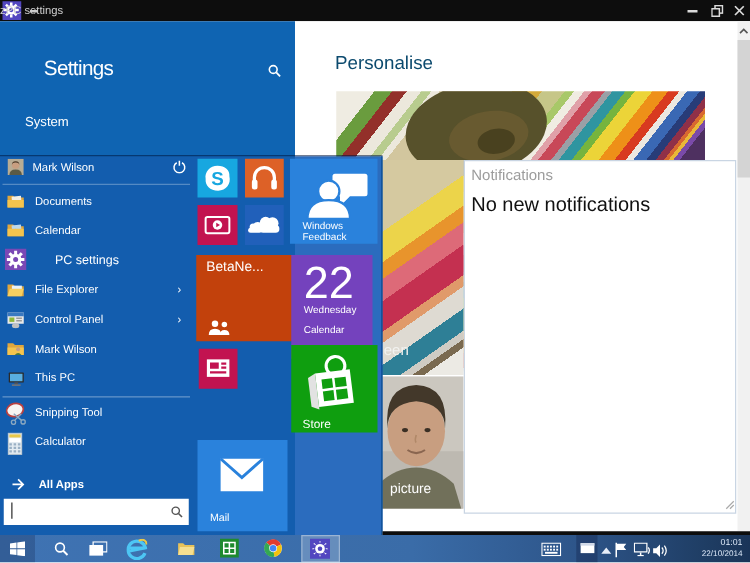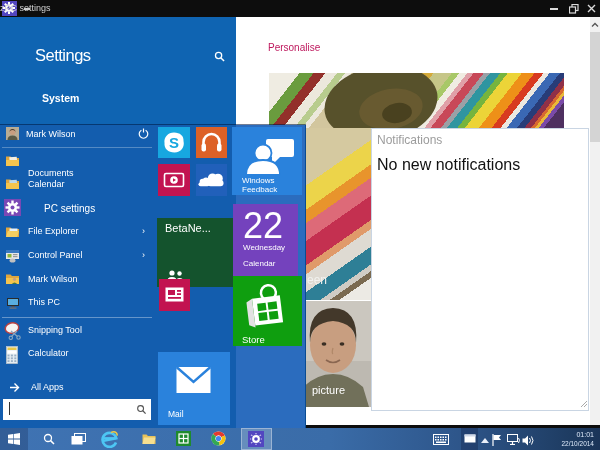--- a/index.html
+++ b/index.html
@@ -40,23 +40,23 @@
     <path d="M1 1 L8 8 M8 1 L1 8" stroke="#dadada" stroke-width="1.4"></path>
   </svg>
 
 <div class="a" style="left:0;top:17px;width:236px;height:408px;background:#0f64b2"></div>
 <div class="a" style="left:236px;top:17px;width:364px;height:408px;background:#ffffff"></div>
 <div class="a" style="left:35px;top:46px;color:#fff;font-size:16.5px;font-weight:400;letter-spacing:-0.5px">Settings</div>
 <svg class="a" style="left:214px;top:51px" width="11" height="11" viewBox="0 0 12 12">
     <circle cx="5" cy="5" r="3.4" fill="none" stroke="#fff" stroke-width="1.4"></circle>
     <line x1="7.6" y1="7.6" x2="11" y2="11" stroke="#fff" stroke-width="1.6"></line>
   </svg>
-<div class="a" style="left:42px;top:92px;color:#fff;font-size:10.5px;font-weight:bold">System</div>
-
-<div class="a" style="left:268px;top:42px;color:#be185d;font-size:10px">Personalise</div>
+<div class="a" style="left:20px;top:92px;color:#fff;font-size:10.5px;font-weight:normal">System</div>
+
+<div class="a" style="left:268px;top:42px;color:#0c4a6e;font-size:15px">Personalise</div>
 
 <div class="a" style="left:269px;top:73px;width:295px;height:224px;
   background:linear-gradient(128deg,
    #efece2 0%, #efece2 6.5%, #6a9c3e 6.5%, #6a9c3e 9.5%,
    #93302a 9.5%, #93302a 12%, #ece8dc 12%, #ece8dc 14.5%,
    #b8cc8e 14.5%, #b8cc8e 16.2%, #ece8dc 16.2%, #ece8dc 17.6%,
    #d2c69e 17.6%, #d2c69e 30%, #d4aa3a 30%, #d4aa3a 35%,
    #c6c688 35%, #c6c688 38.9%,
    #a8c868 38.9%, #a8c868 40.5%, #f0ece2 40.5%, #f0ece2 42.2%,
    #e0a0a8 42.2%, #e0a0a8 43.5%, #c84858 43.5%, #c84858 45.7%,
@@ -130,21 +130,21 @@
 
 <div class="a" style="left:2px;top:147px;width:150px;height:1px;background:rgba(255,255,255,0.28)"></div>
 
 <div id="rows"></div>
 
 <svg class="a" style="left:5px;top:153px" width="15" height="15" viewBox="0 0 15 15">
     <path d="M1 3.5 h4.5 L7 5 h7 v8 H1z" fill="#dfa63e"></path>
     <rect x="4.5" y="4" width="7.5" height="7" fill="#f2efe4" transform="rotate(-5 8 7)"></rect>
     <path d="M1 7 H14 V13 H1z" fill="#f4c44e"></path>
   </svg>
-<div class="a" style="left:28px;top:168px;color:#fff;font-size:9px">Documents</div>
+<div class="a" style="left:28px;top:156px;color:#fff;font-size:9px">Documents</div>
 
 <svg class="a" style="left:5px;top:176px" width="15" height="15" viewBox="0 0 15 15">
     <path d="M1 3.5 h4.5 L7 5 h7 v8 H1z" fill="#dfa63e"></path>
     <g transform="rotate(-5 8 7)">
       <rect x="4.5" y="4" width="7.5" height="7" fill="#bcd8ec"></rect>
       <path d="M4.5 10 l2.5-3 2 2 1.5-1.5 2 2.5z" fill="#4a8a3a"></path>
     </g>
     <path d="M1 7 H14 V13 H1z" fill="#f4c44e"></path>
   </svg>
 <div class="a" style="left:28px;top:179px;color:#fff;font-size:9px">Calendar</div>
@@ -228,21 +228,21 @@
       <rect x="1.5" y="14.2" width="2" height="1.8"></rect>
       <rect x="4.9" y="14.2" width="2" height="1.8"></rect>
       <rect x="8.3" y="14.2" width="2" height="1.8"></rect>
     </g>
   </svg>
 <div class="a" style="left:28px;top:348px;color:#fff;font-size:9px">Calculator</div>
 
 <svg class="a" style="left:9px;top:382px" width="11" height="11" viewBox="0 0 11 11">
     <path d="M1 5.5 H9 M5.5 1.5 L9.5 5.5 L5.5 9.5" stroke="#fff" stroke-width="1.4" fill="none"></path>
   </svg>
-<div class="a" style="left:31px;top:382px;color:#fff;font-size:9px;font-weight:normal">All Apps</div>
+<div class="a" style="left:31px;top:382px;color:#fff;font-size:9px;font-weight:bold">All Apps</div>
 
 <div class="a" style="left:3px;top:399px;width:148px;height:21px;background:#fff"></div>
 <div class="a" style="left:9px;top:402px;width:1px;height:13px;background:#333"></div>
 <svg class="a" style="left:136px;top:404px" width="11" height="11" viewBox="0 0 12 12">
     <circle cx="5" cy="5" r="3.2" fill="none" stroke="#555" stroke-width="1.2"></circle>
     <line x1="7.4" y1="7.4" x2="10.5" y2="10.5" stroke="#555" stroke-width="1.4"></line>
   </svg>
 
 <div class="tile" style="left:158px;top:127px;width:32px;height:31px;background:#17a7e0">
   <svg width="32" height="31" viewBox="0 0 32 31">
@@ -282,21 +282,21 @@
 
 <div class="tile" style="left:232px;top:127px;width:70px;height:68px;background:#2a82dc">
   <svg width="70" height="68" viewBox="0 0 70 68">
       <path d="M36 12 h24 a2 2 0 0 1 2 2 v14 a2 2 0 0 1-2 2 h-12 l-8 8 v-8 h-4 a2 2 0 0 1-2-2 v-14 a2 2 0 0 1 2-2z" fill="#fff"></path>
       <circle cx="31" cy="26" r="8.5" fill="#fff" stroke="#2a82dc" stroke-width="1.8"></circle>
       <path d="M14 48 Q14 33 31 33 Q48 33 48 48z" fill="#fff" stroke="#2a82dc" stroke-width="1.8"></path>
     </svg>
   <div class="lbl" style="left:10px;top:50px;font-size:8px;line-height:8.5px">Windows<br>Feedback</div>
 </div>
 
-<div class="tile" style="left:157px;top:218px;width:83px;height:69px;background:#14532d">
+<div class="tile" style="left:157px;top:204px;width:83px;height:69px;background:#c2410c">
   <div class="lbl" style="left:8px;top:4px;font-size:11px">BetaNe...</div>
   <svg class="a" style="left:9px;top:51px" width="20" height="14" viewBox="0 0 20 14">
       <circle cx="6" cy="4" r="2.6" fill="#fff"></circle>
       <path d="M1 13 Q1 8 6 8 Q11 8 11 13z" fill="#fff"></path>
       <circle cx="13.5" cy="4.5" r="2.2" fill="#fff"></circle>
       <path d="M10 13 Q10 9 13.5 9 Q17.5 9 17.5 13z" fill="#fff"></path>
     </svg>
 </div>
 
 <div class="tile" style="left:233px;top:204px;width:65px;height:83px;background:#7442bd">

